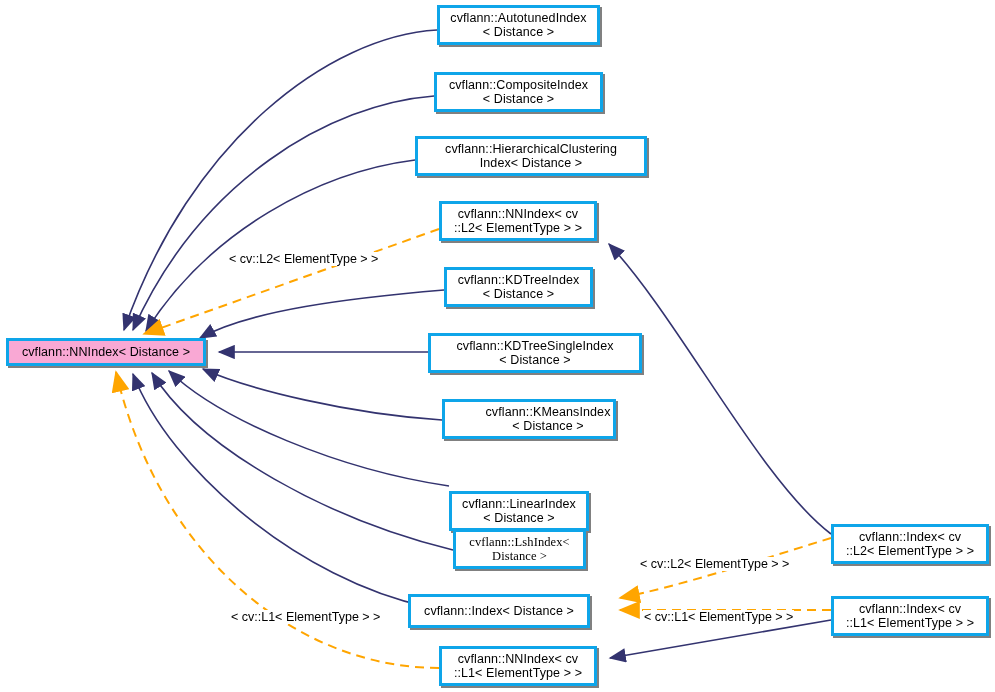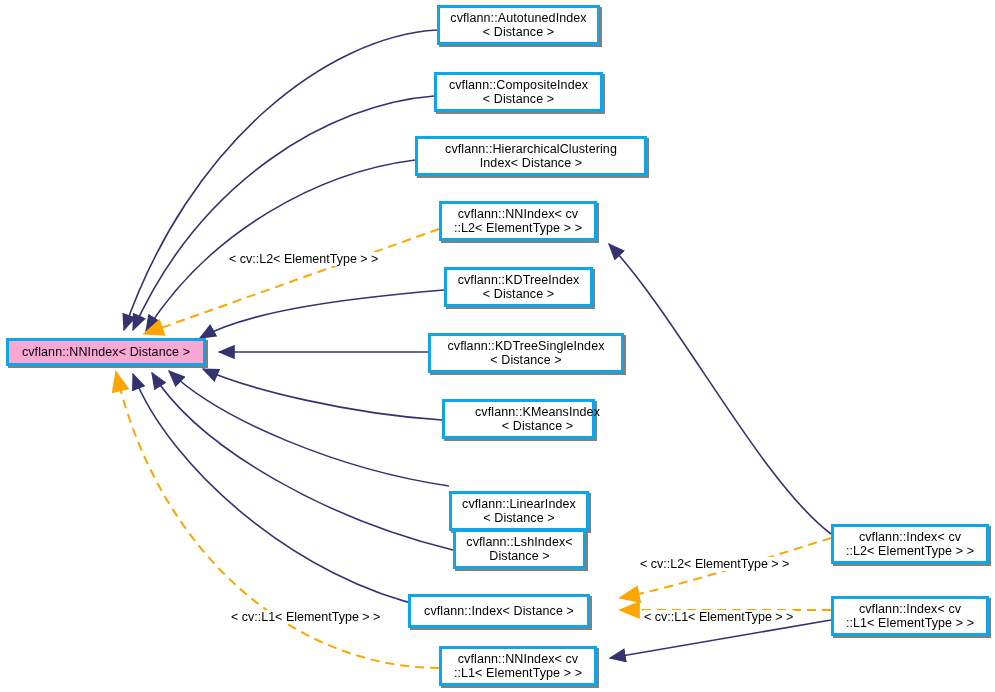--- a/index.html
+++ b/index.html
@@ -108,33 +108,33 @@
   </div>
 
   <div class="node" style="left:439px; top:201px; width:158px; height:40px;">
     <span><span>cvflann::NNIndex&lt; cv</span><br><span>::L2&lt; ElementType &gt; &gt;</span></span>
   </div>
 
   <div class="node" style="left:444px; top:267px; width:149px; height:40px;">
     <span><span>cvflann::KDTreeIndex</span><br><span>&lt; Distance &gt;</span></span>
   </div>
 
-  <div class="node" style="left:428px; top:333px; width:196px; height:40px;">
+  <div class="node" style="left:428px; top:333px; width:214px; height:40px;">
     <span><span>cvflann::KDTreeSingleIndex</span><br><span>&lt; Distance &gt;</span></span>
   </div>
 
-  <div class="node" style="left:442px; top:399px; width:153px; height:40px;padding-left:38px;">
+  <div class="node" style="left:442px; top:399px; width:174px; height:40px;padding-left:38px;">
     <span><span>cvflann::KMeansIndex</span><br><span>&lt; Distance &gt;</span></span>
   </div>
 
   <div class="node" style="left:449px; top:491px; width:140px; height:40px;">
     <span><span>cvflann::LinearIndex</span><br><span>&lt; Distance &gt;</span></span>
   </div>
 
-  <div class="node" style="left:453px; top:529px; width:133px; height:40px;">
+  <div class="node" style="left:453px; top:529px; width:133px; height:40px;font-family:Liberation Serif, serif;">
     <span><span>cvflann::LshIndex&lt;</span><br><span>Distance &gt;</span></span>
   </div>
 
   <div class="node" style="left:408px; top:594px; width:182px; height:34px;">
     <span>cvflann::Index&lt; Distance &gt;</span>
   </div>
 
   <div class="node" style="left:439px; top:646px; width:158px; height:40px;">
     <span><span>cvflann::NNIndex&lt; cv</span><br><span>::L1&lt; ElementType &gt; &gt;</span></span>
   </div>

